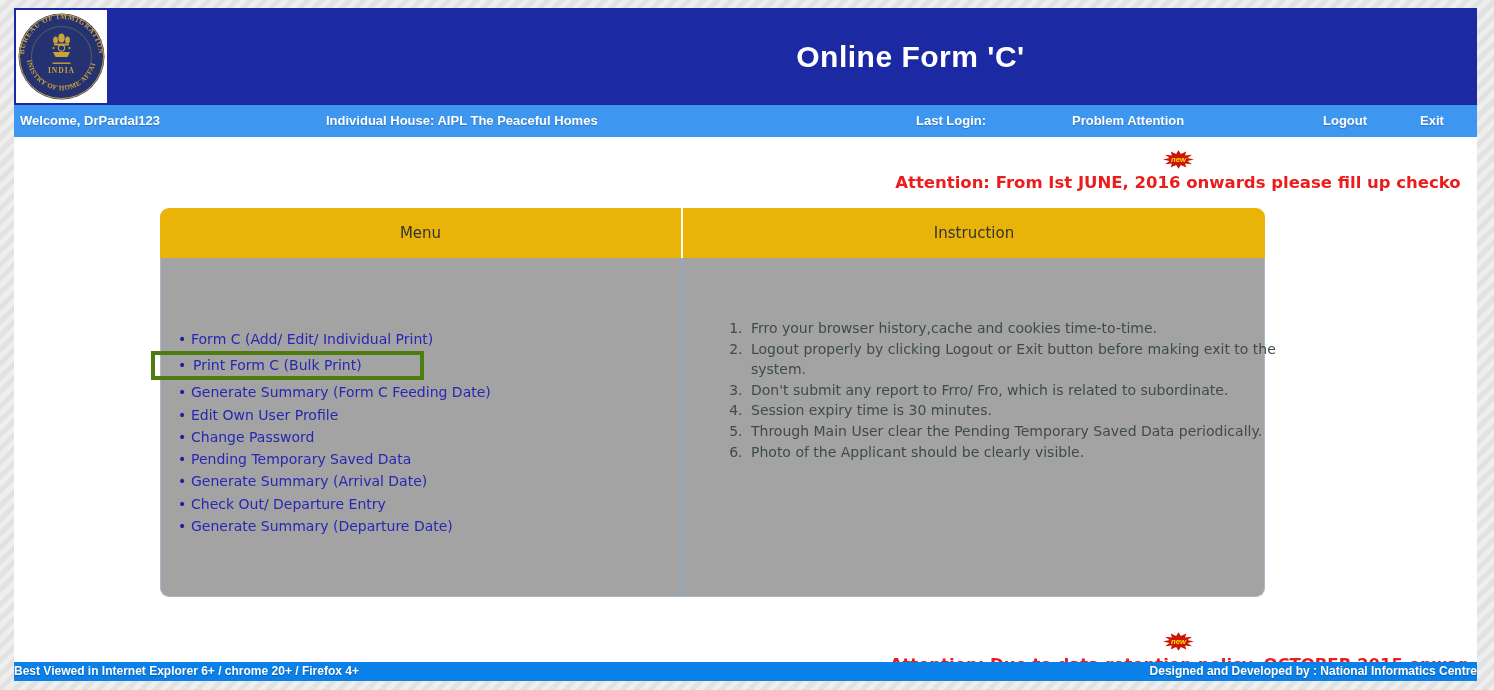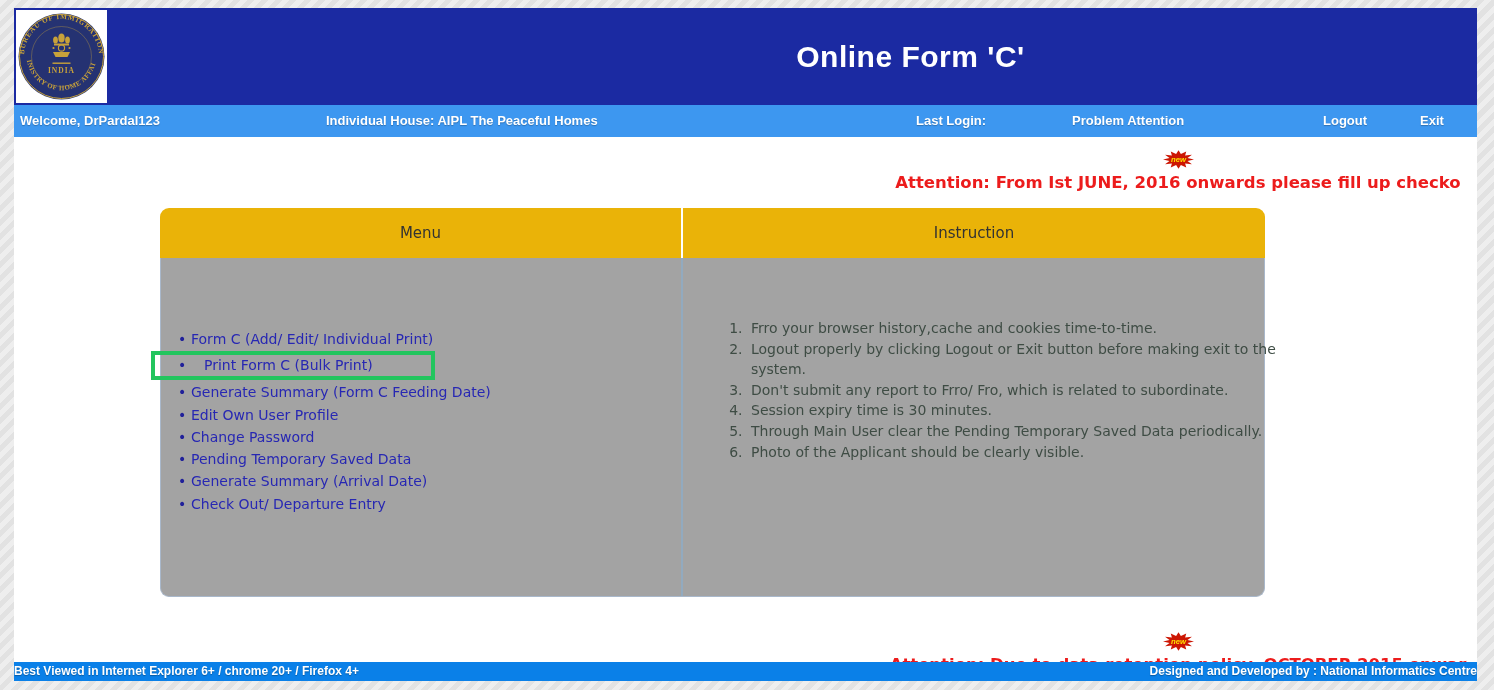--- a/index.html
+++ b/index.html
@@ -52,22 +52,22 @@
   .panel-body{ display:flex; border:1px solid #a9b8cb; border-top:none;
                border-radius:0 0 9px 9px; height:338px; background:#a3a3a3; }
   .menu-col{ width:520px; flex:none; border-right:2px solid #92aabf; padding-top:70px; }
   .instr-col{ flex:1; padding:60px 14px 0 38px; }
   ul.menu{ margin:0; padding:0; list-style:none; }
   ul.menu li{ position:relative; padding-left:30px; line-height:22.3px;
               font-size:14px; color:#2727b3; }
   ul.menu li::before{ content:"•"; position:absolute; left:17px; top:0; color:#20209a; }
   ul.menu li a{ color:#2727b3; text-decoration:none; cursor:pointer; }
   ul.menu li.highlighted{
-      border:4px solid #22c55e; width:fit-content;
-      margin:1px 16px 1px -10px; padding:0 58px 0 49px; line-height:21px;
+      border:4px solid #4d7c0f; width:fit-content;
+      margin:1px 16px 1px -10px; padding:0 58px 0 38px; line-height:21px;
   }
   ul.menu li.highlighted::before{ left:23px; }
   ol.instr{ margin:0; padding:0 0 0 26px; width:540px; color:#3e4c44;
             font-size:14px; line-height:20.6px; }
   ol.instr li{ padding-left:4px; }
   
   .ftr{ position:relative; height:19px; flex:none; background:#0a80e8;
         font-family:"Liberation Sans", sans-serif; }
   .ftr span{ position:absolute; top:0; height:19px; line-height:19px; color:#ffffff;
              font-weight:bold; font-size:12px; white-space:nowrap;
@@ -144,20 +144,21 @@
           <div class="menu-col">
             <ul class="menu">
               <li><a>Form C (Add/ Edit/ Individual Print)</a></li>
               <li class="highlighted"><a>Print Form C (Bulk Print)</a></li>
               <li><a>Generate Summary (Form C Feeding Date)</a></li>
               <li><a>Edit Own User Profile</a></li>
               <li><a>Change Password</a></li>
               <li><a>Pending Temporary Saved Data</a></li>
               <li><a>Generate Summary (Arrival Date)</a></li>
               <li><a>Check Out/ Departure Entry</a></li>
+              <li><a>Generate Summary (Departure Date)</a></li>
             </ul>
           </div>
           <div class="instr-col">
             <ol class="instr">
               <li>Frro your browser history,cache and cookies time-to-time.</li>
               <li>Logout properly by clicking Logout or Exit button before making exit to the system.</li>
               <li>Don't submit any report to Frro/ Fro, which is related to subordinate.</li>
               <li>Session expiry time is 30 minutes.</li>
               <li>Through Main User clear the Pending Temporary Saved Data periodically.</li>
               <li>Photo of the Applicant should be clearly visible.</li>

